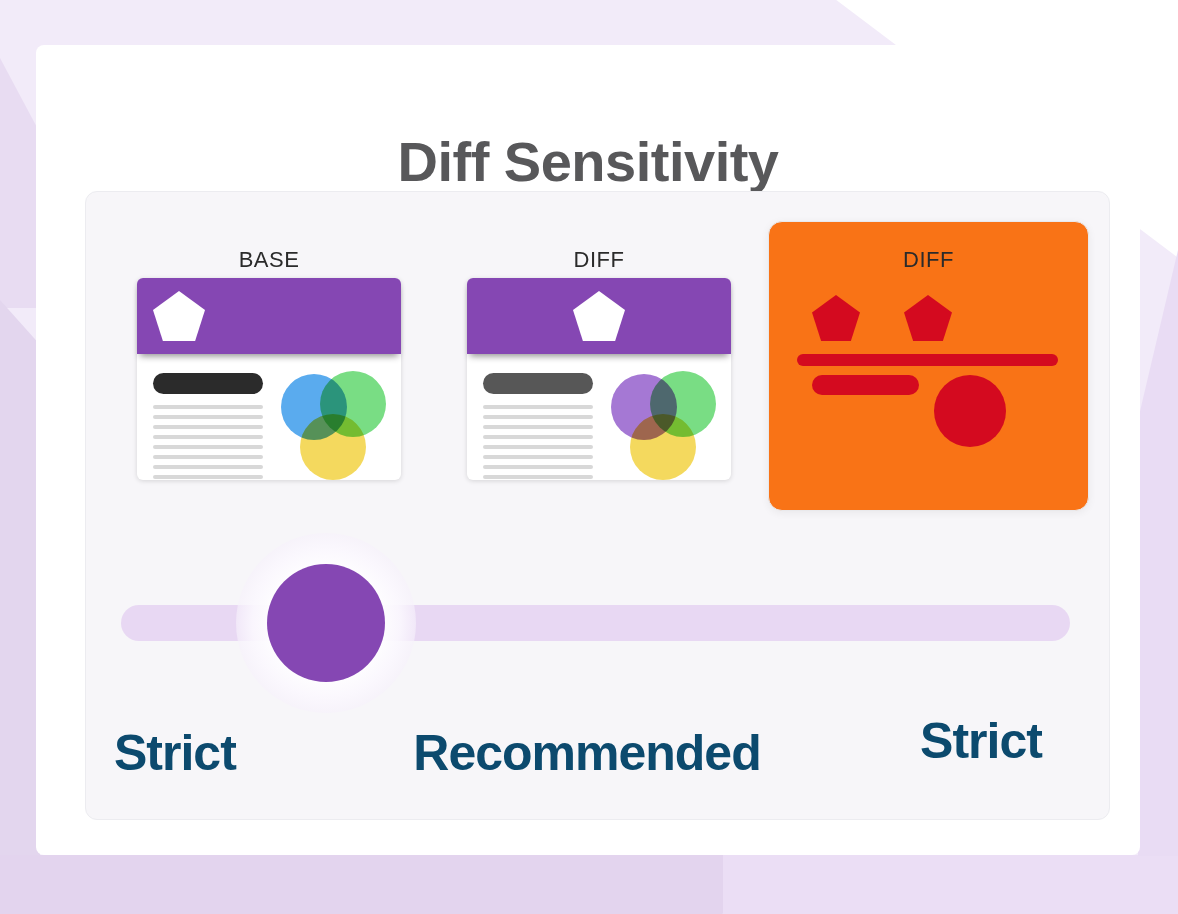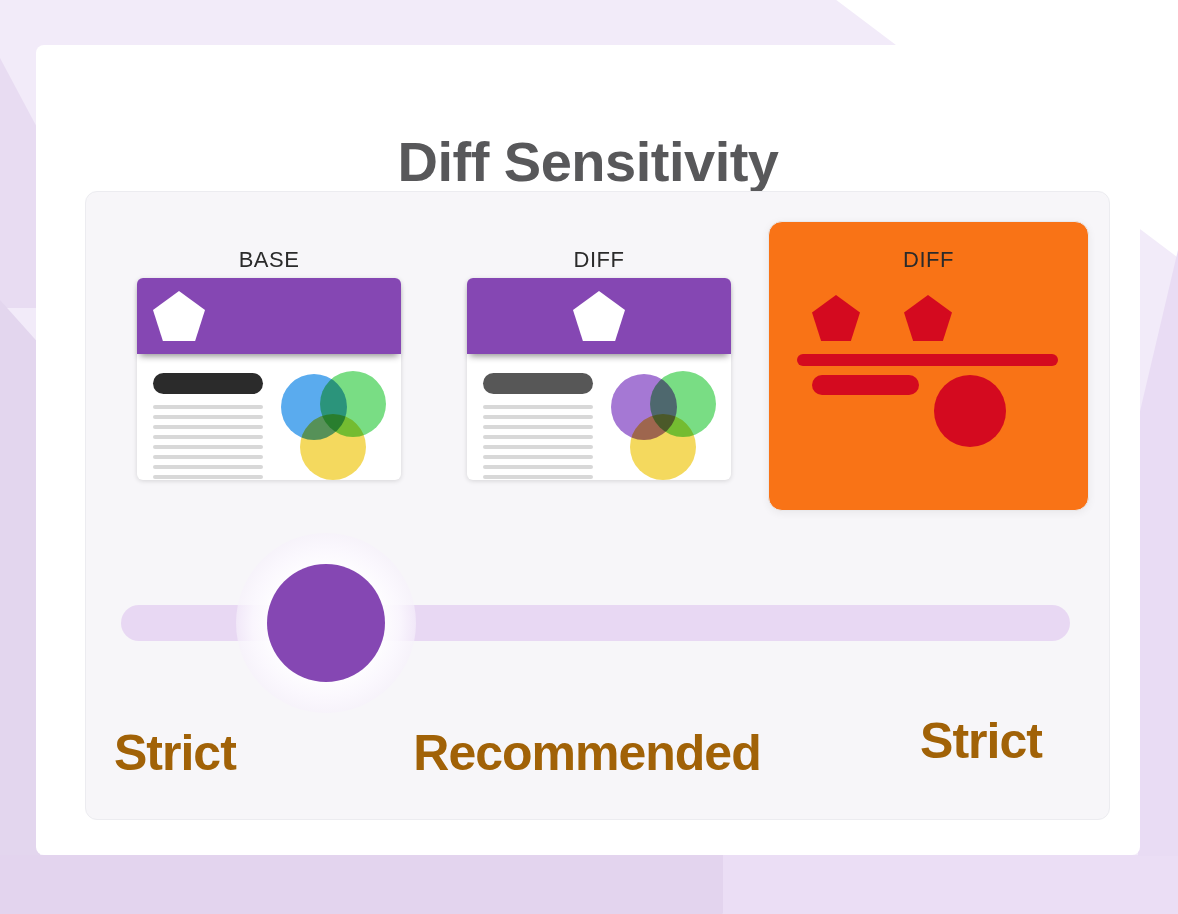--- a/index.html
+++ b/index.html
@@ -58,21 +58,21 @@
   .diff-circle{position:absolute;left:165px;top:153px;width:72px;height:72px;background:#d40a1f;border-radius:50%;}
 
   
   .slider-track{position:absolute;left:35px;top:413px;width:949px;height:36px;
     background:#e8d8f3;border-radius:18px;cursor:pointer;}
   .slider-halo{position:absolute;top:341px;width:180px;height:180px;border-radius:50%;
     background:radial-gradient(circle,rgba(255,255,255,0.98) 40%,rgba(251,248,254,0.92) 58%,rgba(243,236,249,0.5) 76%,rgba(243,236,249,0) 100%);}
   .slider-thumb{position:absolute;top:372px;width:118px;height:118px;border-radius:50%;
     background:#8547b3;cursor:grab;}
 
-  .slider-label{position:absolute;font-weight:700;color:#a16207;font-size:50px;
+  .slider-label{position:absolute;font-weight:700;color:#0c4a6e;font-size:50px;
     letter-spacing:-1px;line-height:60px;cursor:pointer;white-space:nowrap;}
   .lbl-strict{left:28px;top:531px;}
   .lbl-recommended{left:493px;top:531px;transform:translateX(-50%);margin-left:8px;}
   .lbl-relaxed{left:895px;top:519px;transform:translateX(-50%);}
 </style>
 </head>
 <body>
 
 <div class="stage">
 

